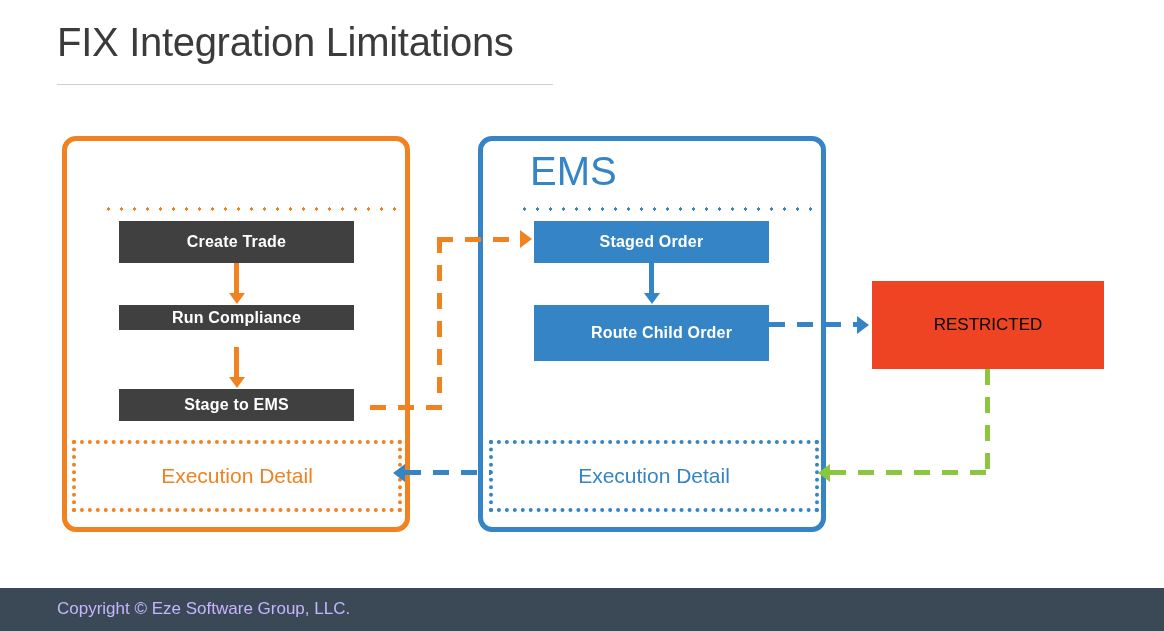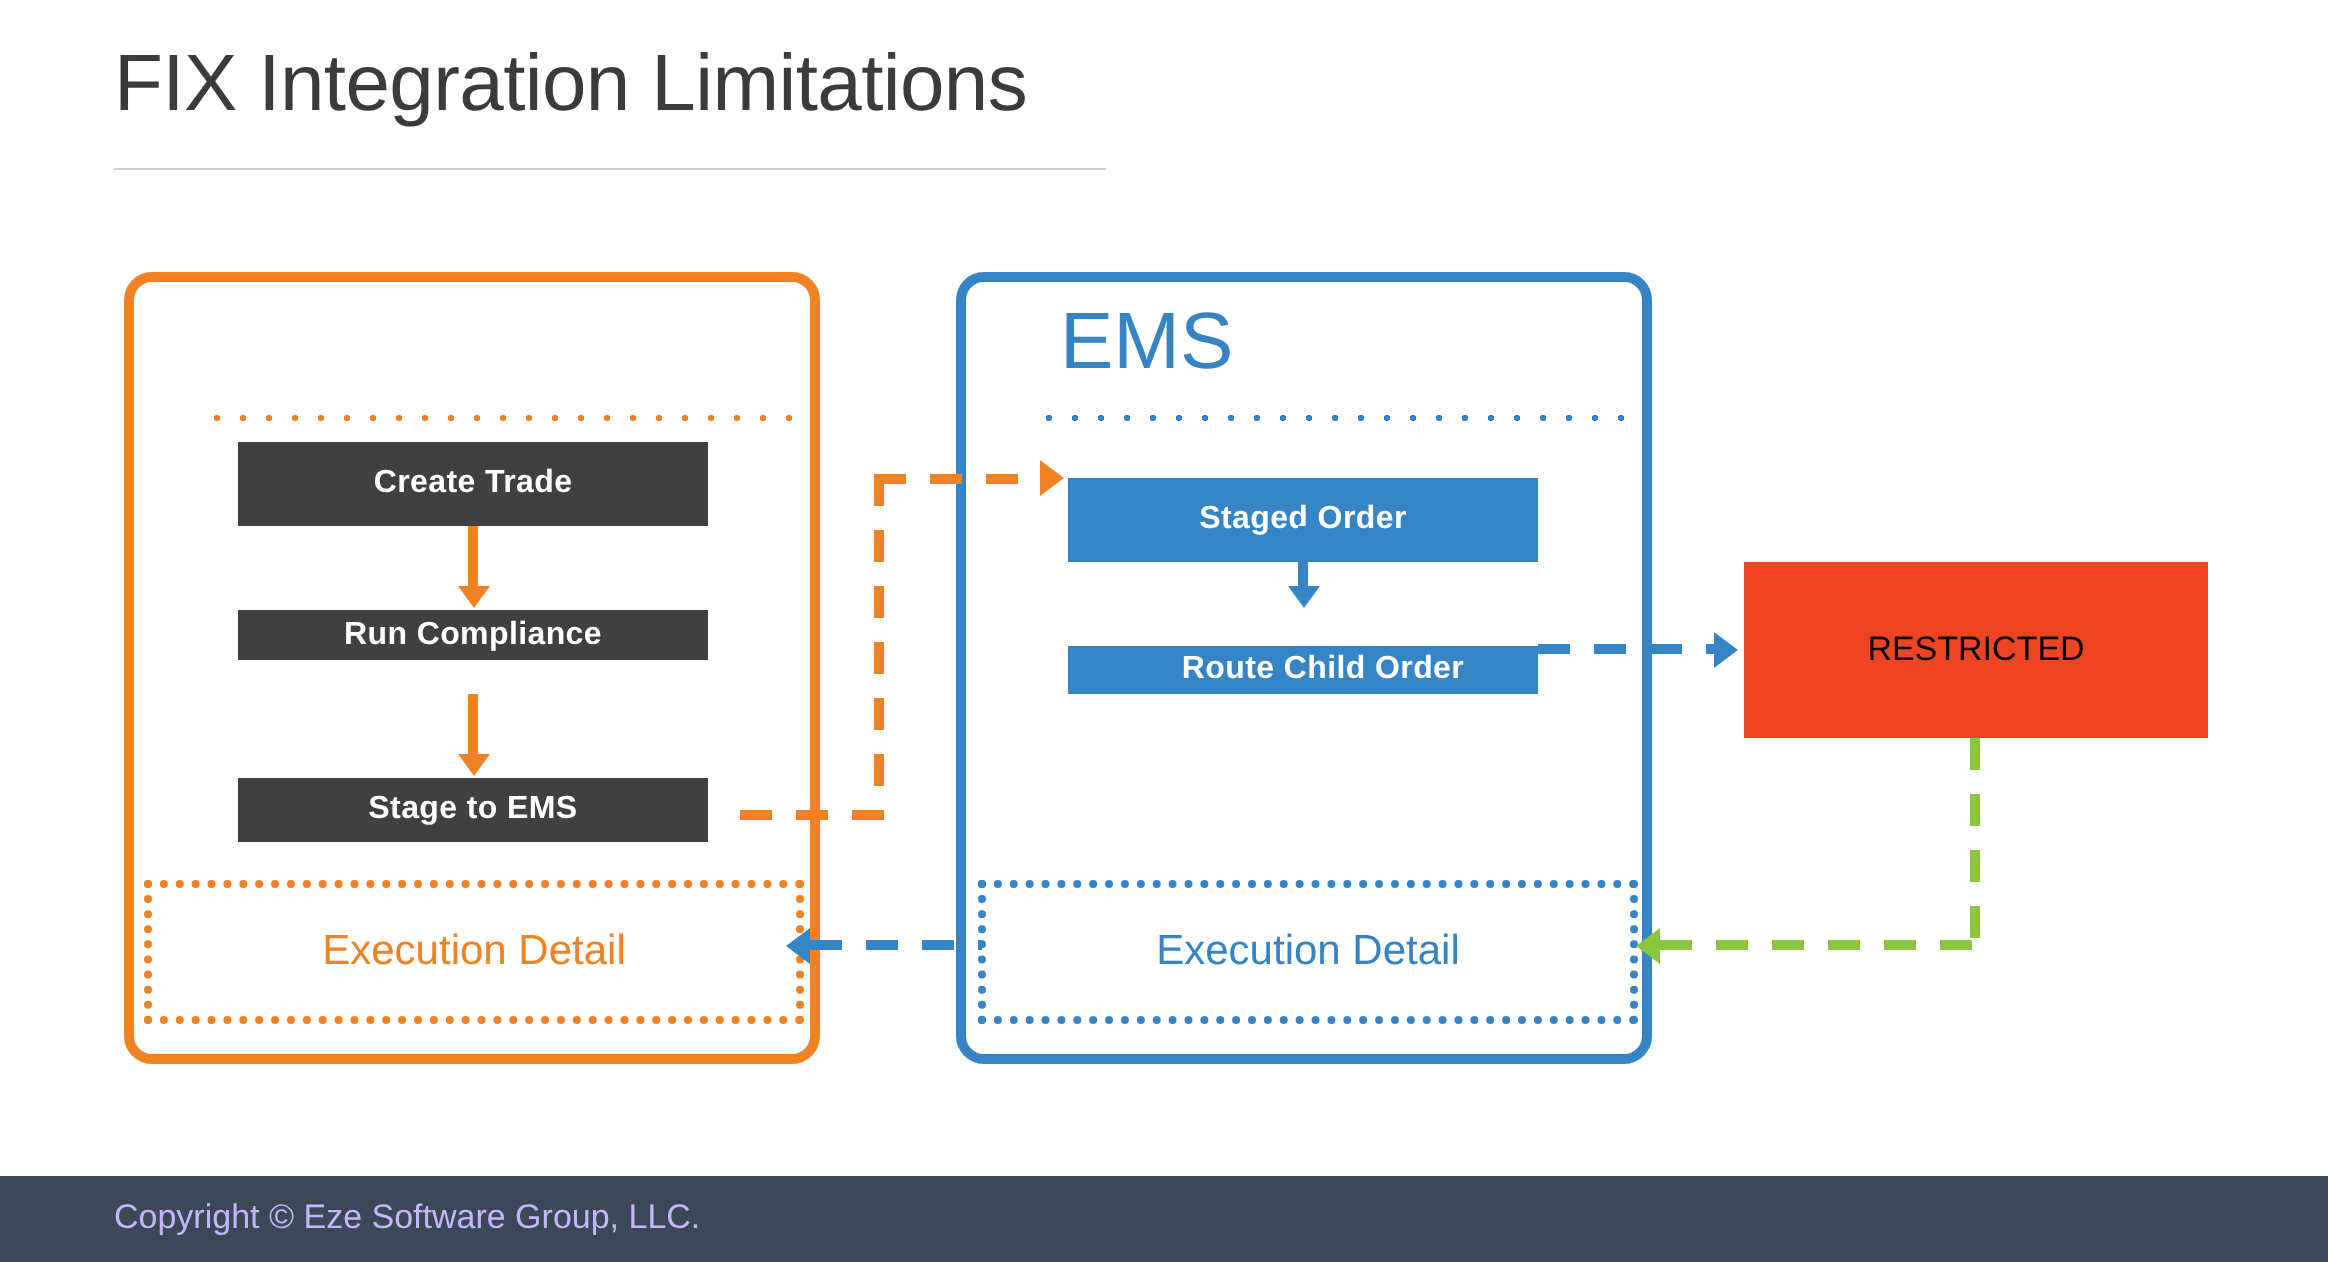--- a/index.html
+++ b/index.html
@@ -91,21 +91,21 @@
     display: flex;
     align-items: center;
     justify-content: center;
     color: #ffffff;
     font-size: 16px;
     font-weight: bold;
     letter-spacing: 0.2px;
     box-sizing: border-box;
   }
   .step-orange { background: #404040; }
-  .step-blue   { background: #3585C6; margin-top: 18px; }
+  .step-blue   { background: #3585C6; }
 
   
   .exec-box {
     position: absolute;
     box-sizing: border-box;
     display: flex;
     align-items: center;
     justify-content: center;
     font-size: 21px;
     font-weight: 400;
@@ -249,21 +249,21 @@
 <div class="exec-box exec-orange" style="left:72px; top:440px; width:330px; height:72px;">Execution Detail</div>
 
 <div class="panel panel-ems">
   <div class="panel-heading">EMS</div>
   <div class="panel-dots"></div>
 </div>
 
 <div class="step-box step-blue" style="left:534px; top:221px; width:235px; height:42px;">Staged Order</div>
 <div class="v-arrow v-arrow-blue" style="left:649px; top:263px; height:31px;"></div>
 
-<div class="step-box step-blue" style="left:534px; top:305px; width:235px; height:24px;padding-left:20px;">Route Child Order</div>
+<div class="step-box step-blue" style="left:534px; top:305px; width:235px; height:56px;padding-left:20px;">Route Child Order</div>
 
 <div class="exec-box exec-blue" style="left:489px; top:440px; width:330px; height:72px;">Execution Detail</div>
 
 <div class="restricted-box">
   <span>RESTRICTED</span>
 </div>
 
 <div class="dash-h d-orange-h" style="left:370px; top:405px; width:72px;"></div>
 <div class="dash-v d-orange-v" style="left:437px; top:237px; height:173px;"></div>
 <div class="dash-h d-orange-h" style="left:437px; top:237px; width:85px;"></div>

